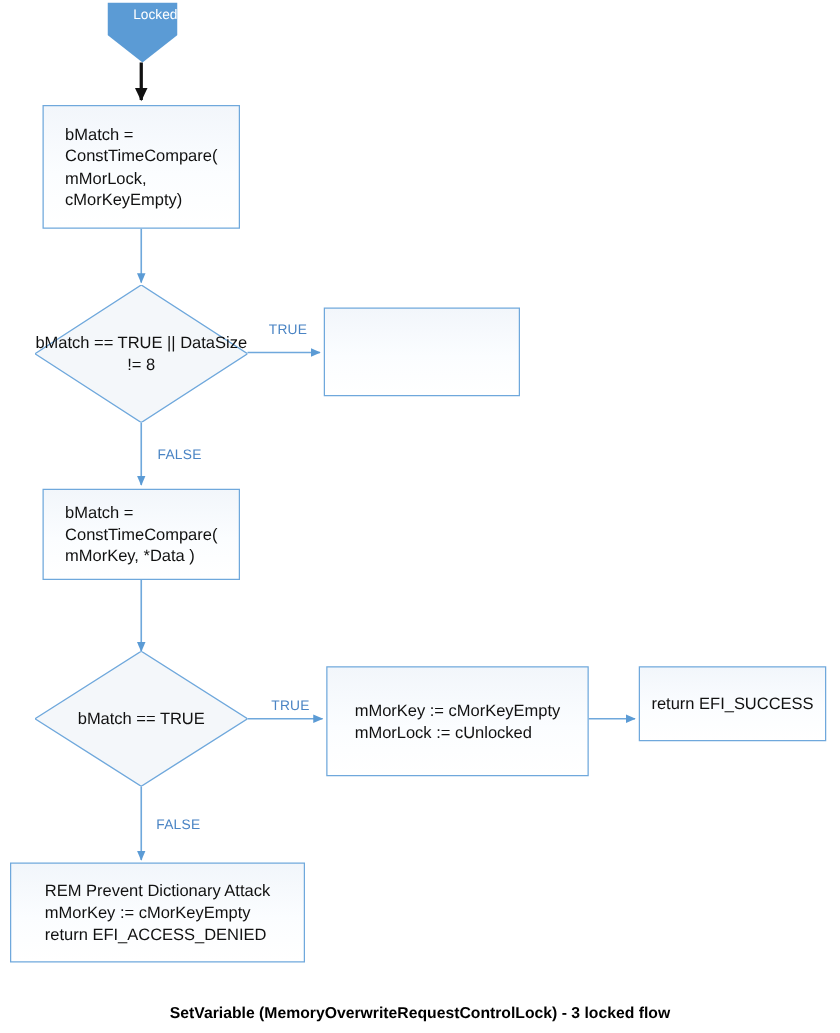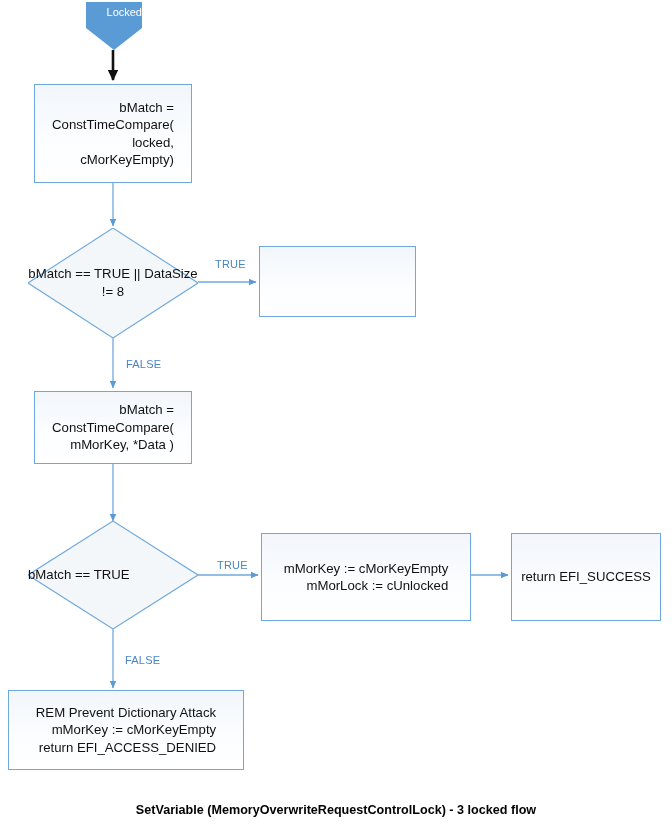--- a/index.html
+++ b/index.html
@@ -20,21 +20,21 @@
     left: 0; top: 0;
     width: 672px;
     height: 826px;
   }
   .node {
     position: absolute;
     box-sizing: border-box;
     display: flex;
     align-items: center;
     justify-content: center;
-    text-align: right;
+    text-align: left;
   }
   
   .box {
     border: 1px solid #6FA8DC;
     background: linear-gradient(180deg, #f2f6fb 0%, #fbfdff 55%, #ffffff 100%);
     font-size: 13.2px;
     line-height: 1.32;
     color: #111111;
     padding: 2px 6px;
   }
@@ -49,21 +49,21 @@
     width: 100%;
     height: 100%;
   }
   .diamond-label {
     position: absolute;
     left: 0; top: 0;
     width: 100%;
     height: 100%;
     display: flex;
     align-items: center;
-    justify-content: flex-start;
+    justify-content: center;
     text-align: center;
     font-size: 13.2px;
     line-height: 1.34;
     color: #111111;
     pointer-events: none;
   }
   
   .pentagon-wrap { position: absolute; }
   .pentagon-label {
     position: absolute;
@@ -137,21 +137,21 @@
     <svg width="56" height="48" viewBox="0 0 56 48">
       <polygon points="0,0 56,0 56,26 28,48 0,26" fill="#5B9BD5"></polygon>
     </svg>
     <div class="pentagon-label">Locked</div>
   </div>
 
   <div class="node box" style="left:34px; top:84px; width:158px; height:99px;">
     <div>
       <span class="txt">bMatch =</span>
       <span class="txt">ConstTimeCompare(</span>
-      <span class="txt">locked,</span>
+      <span class="txt">mMorLock,</span>
       <span class="txt">cMorKeyEmpty)</span>
     </div>
   </div>
 
   <div class="diamond-wrap" style="left:28px; top:228px; width:170px; height:110px;">
     <svg class="diamond-shape" viewBox="0 0 170 110" preserveAspectRatio="none">
       <polygon points="85,0 170,55 85,110 0,55" fill="#f4f7fa" stroke="#6FA8DC" stroke-width="1.1"></polygon>
     </svg>
     <div class="diamond-label">
       <div>
@@ -193,21 +193,21 @@
 
   <div class="edge-label" style="left:125px; top:654px;">FALSE</div>
 
   <div class="node box" style="left:261px; top:533px; width:210px; height:88px;">
     <div>
       <span class="txt">mMorKey := cMorKeyEmpty</span>
       <span class="txt">mMorLock := cUnlocked</span>
     </div>
   </div>
 
-  <div class="node box" style="left:511px; top:533px; width:150px; height:88px;">
+  <div class="node box" style="left:511px; top:533px; width:150px; height:60px;">
     <div>
       <span class="txt">return EFI_SUCCESS</span>
     </div>
   </div>
 
   <div class="node box" style="left:8px; top:690px; width:236px; height:80px;">
     <div>
       <span class="txt">REM Prevent Dictionary Attack</span>
       <span class="txt">mMorKey := cMorKeyEmpty</span>
       <span class="txt">return EFI_ACCESS_DENIED</span>

